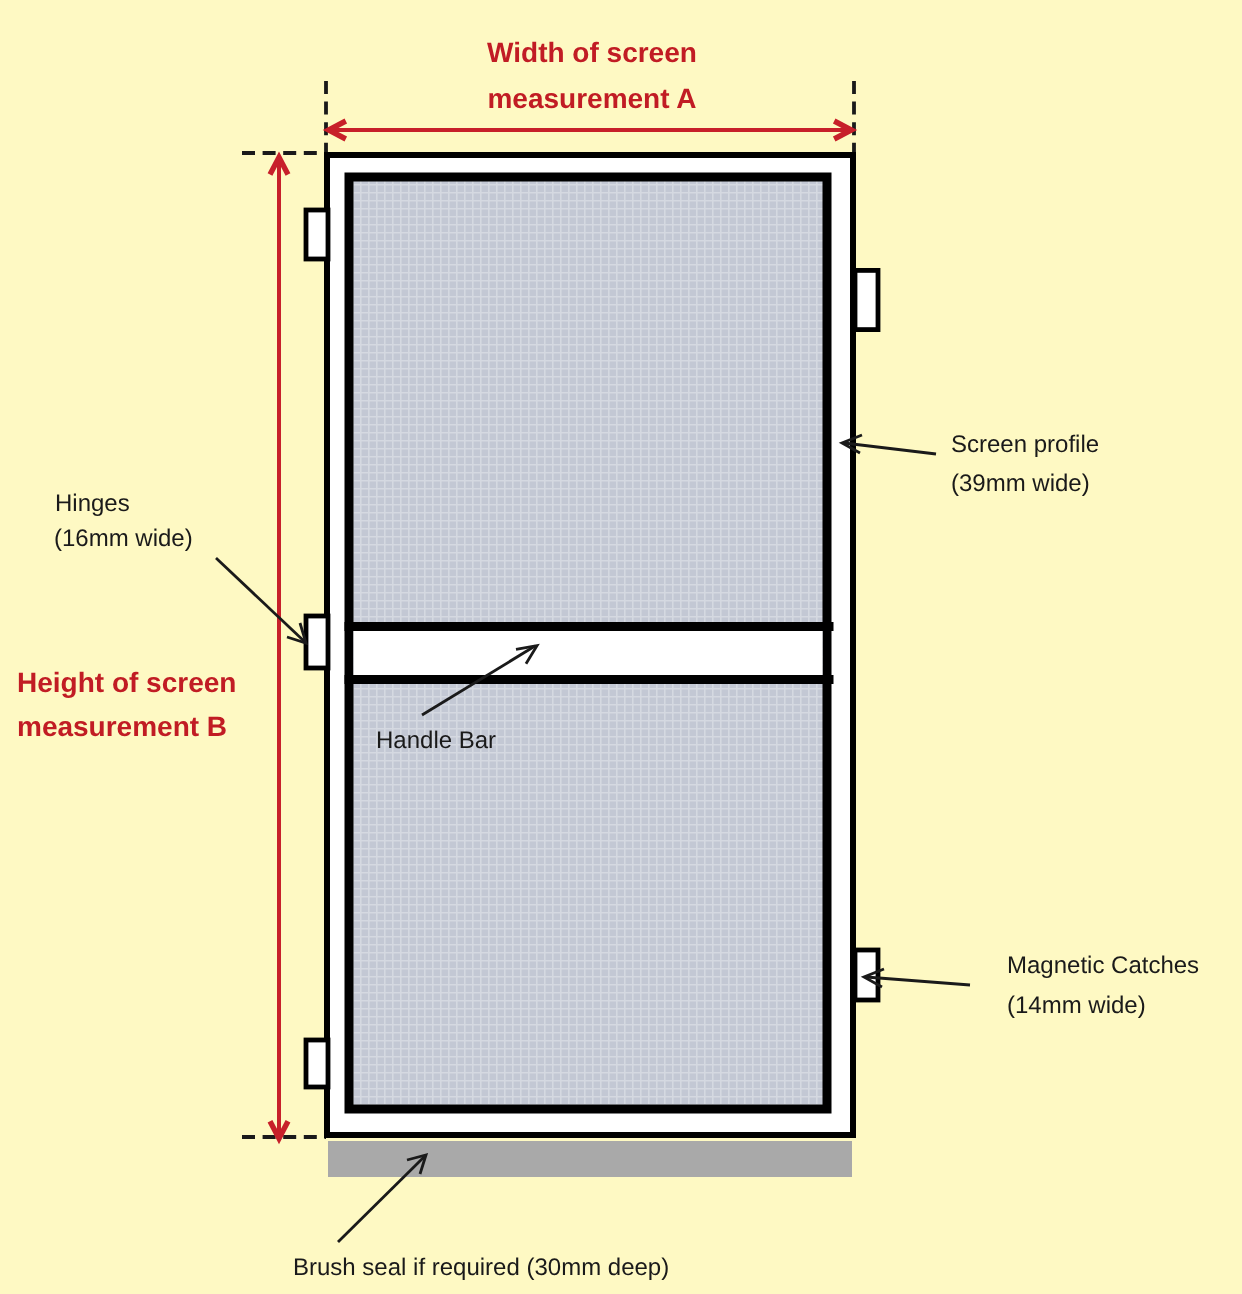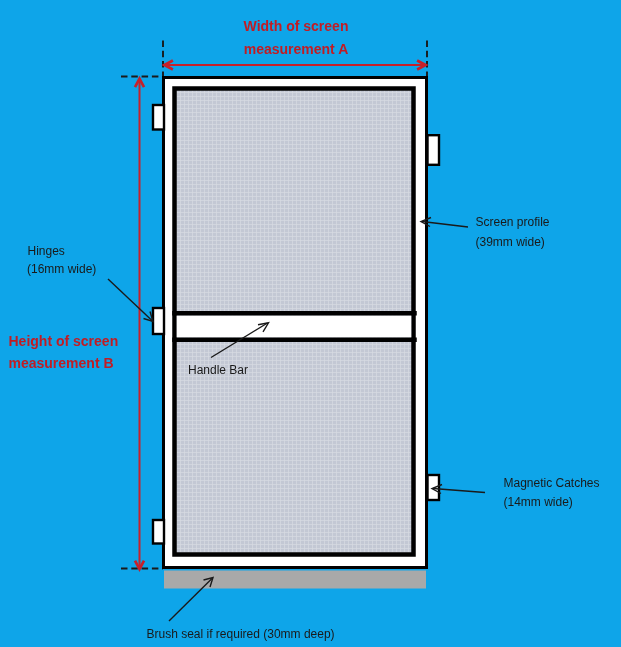--- a/index.html
+++ b/index.html
@@ -1,16 +1,16 @@
 <!DOCTYPE html>
 <html><head>
 <meta charset="utf-8">
 <style>
   html,body{margin:0;padding:0;background:#ffffff;}
-  .page{position:relative;width:621px;height:647px;background:#0ea5e9;overflow:hidden;
+  .page{position:relative;width:621px;height:647px;background:#fef9c3;overflow:hidden;
         font-family:"Liberation Sans", sans-serif;}
 </style>
 </head>
 <body>
 <div class="page">
 <svg width="621" height="647" viewBox="0 0 621 647" xmlns="http://www.w3.org/2000/svg">
   <defs>
     <pattern id="mesh" width="4" height="4" patternUnits="userSpaceOnUse">
       <rect width="4" height="4" fill="#c3c8d4"></rect>
       <path d="M0 0.4H4M0.4 0V4" stroke="#d5d9e1" stroke-width="0.8" fill="none"></path>

